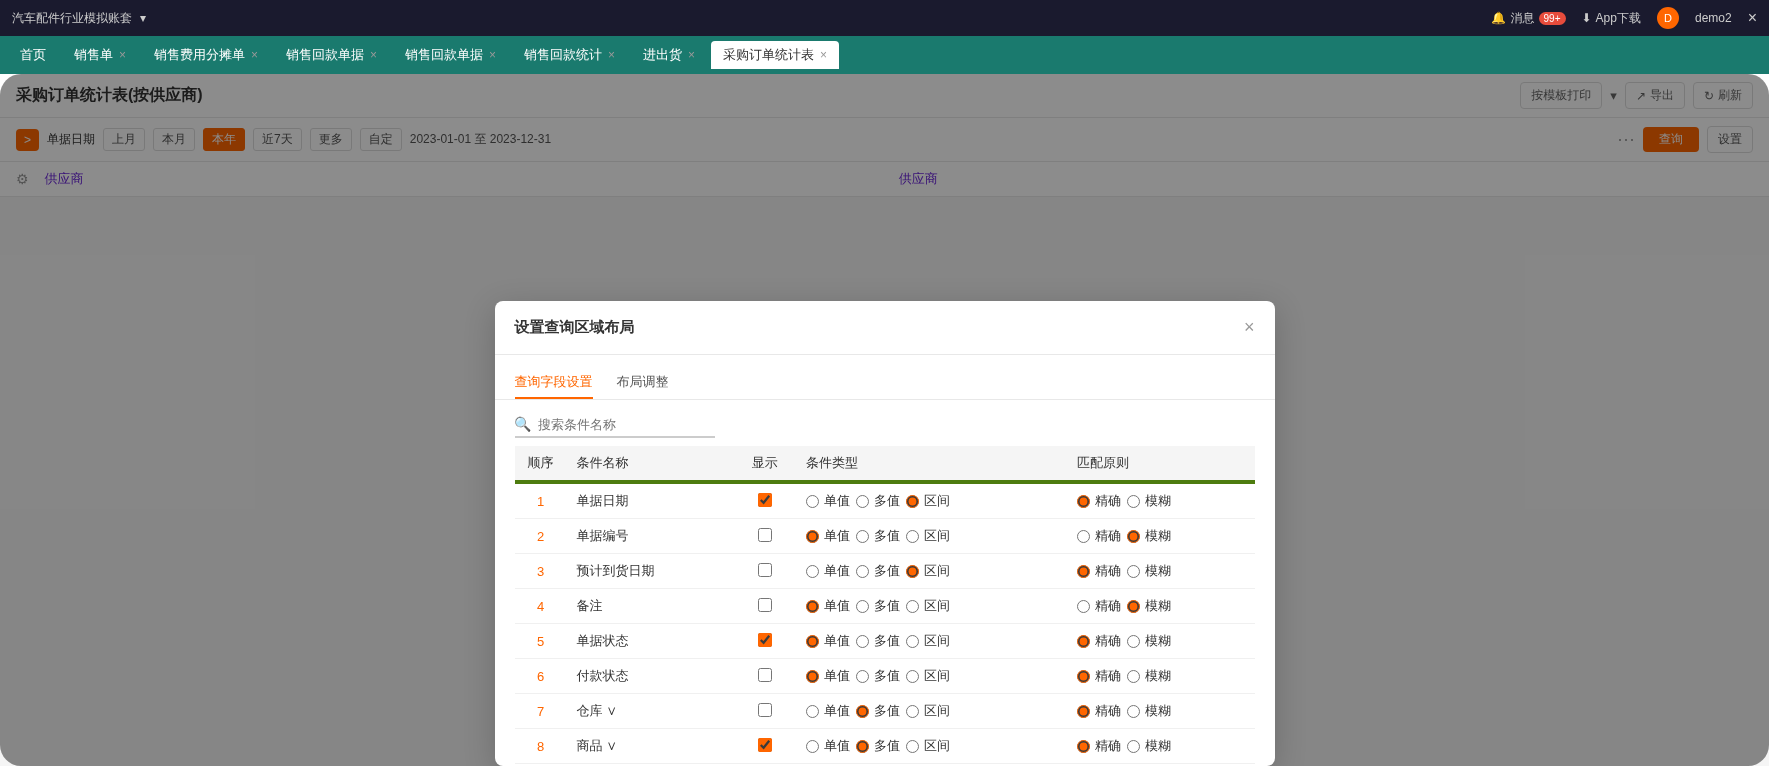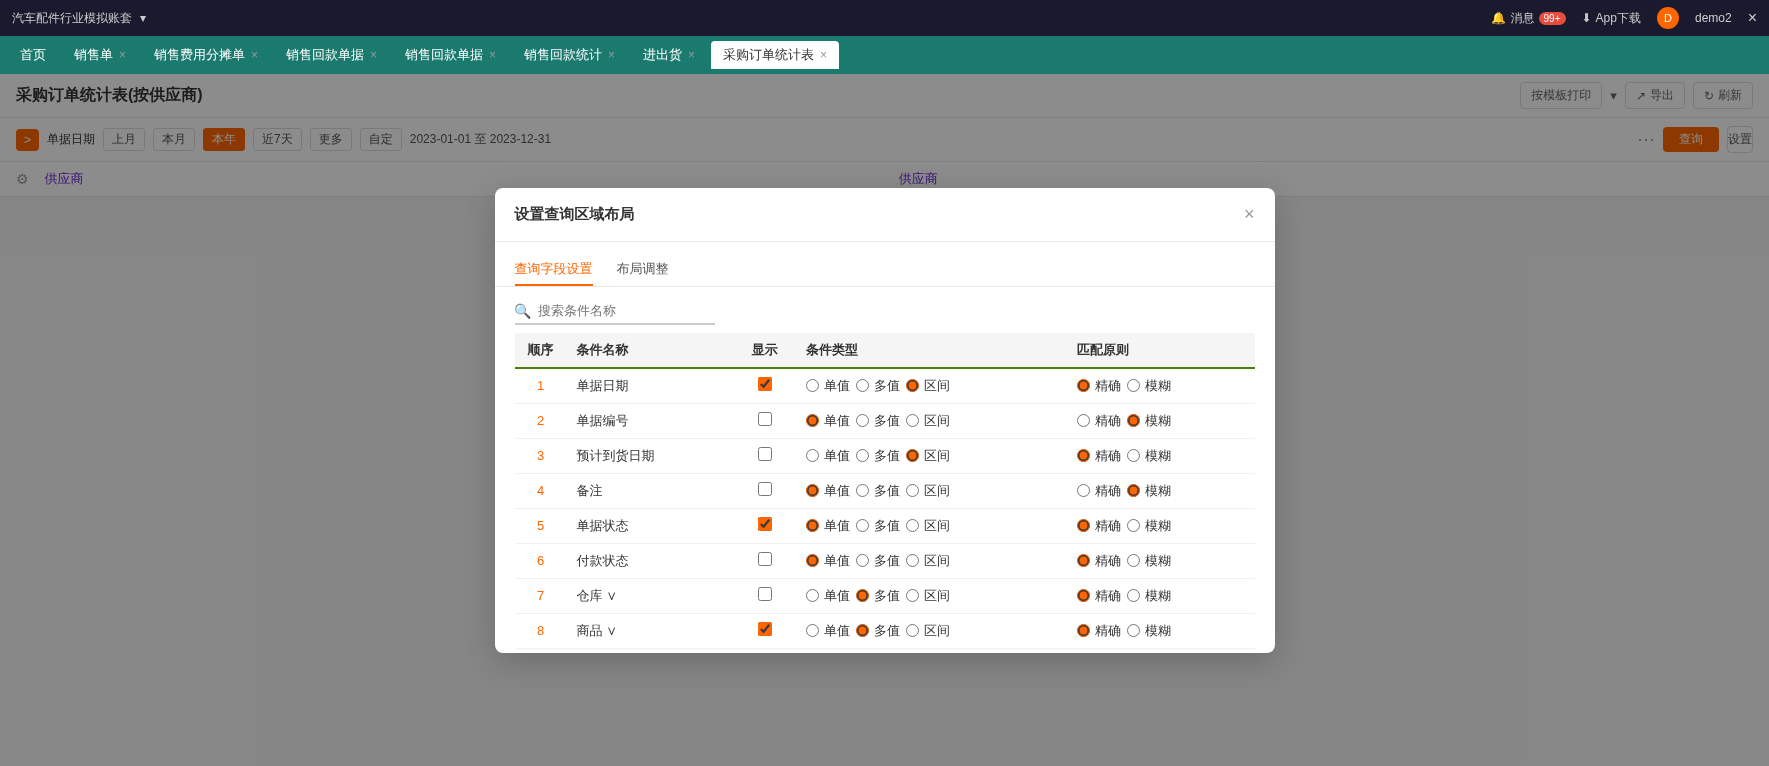--- a/index.html
+++ b/index.html
@@ -75,21 +75,21 @@
       align-items: center;
       gap: 8px;
       border-bottom: 1px solid #e8e8e8;
     }
     .filter-toggle { background: #f60; color: #fff; border: none; border-radius: 4px; padding: 4px 8px; cursor: pointer; font-size: 12px; }
     .filter-label { font-size: 12px; color: #333; }
     .filter-period-btn { padding: 2px 8px; border: 1px solid #ddd; border-radius: 3px; background: #fff; font-size: 12px; cursor: pointer; color: #555; }
     .filter-period-btn.active-btn { background: #f60; color: #fff; border-color: #f60; }
     .filter-date { font-size: 12px; color: #555; }
     .btn-query { background: #f60; color: #fff; border: none; border-radius: 4px; padding: 4px 16px; cursor: pointer; font-size: 12px; }
-    .btn-settings { background: #fff; color: #555; border: 1px solid #ddd; border-radius: 4px; padding: 4px 0; cursor: pointer; font-size: 12px; }
+    .btn-settings { background: #fff; color: #555; border: 1px solid #ddd; border-radius: 4px; padding: 4px 10px; cursor: pointer; font-size: 12px; }
 
     
     .table-area {
       background: #fff;
       margin: 0;
       padding: 0;
     }
     .table-header-row {
       display: flex;
       align-items: center;
@@ -98,23 +98,24 @@
     }
     .gear-icon { color: #999; font-size: 14px; margin-right: 16px; cursor: pointer; }
     .col-header { font-size: 13px; color: #6d28d9; font-weight: 500; flex: 1; }
 
     
     .modal-overlay {
       position: absolute;
       top: 0; left: 0; right: 0; bottom: 0;
       background: rgba(0,0,0,0.45);
       display: flex;
-      align-items: center;
+      align-items: flex-end;
       justify-content: center;
       z-index: 100;
+      border-radius: 21px;
     }
 
     
     .modal {
       background: #fff;
       border-radius: 8px;
       width: 780px;
       max-height: 680px;
       display: flex;
       flex-direction: column;
@@ -182,22 +183,22 @@
     }
     .modal-table {
       width: 100%;
       border-collapse: collapse;
     }
     .modal-table thead th {
       background: #f5f5f5;
       padding: 8px 10px;
       font-size: 13px;
       color: #333;
-      font-weight: 700;
-      border-bottom: 2px solid #4d7c0f;
+      font-weight: 400;
+      border-bottom: 4px solid #4d7c0f;
       text-align: left;
     }
     .modal-table thead th:first-child { width: 50px; text-align: center; }
     .modal-table thead th:nth-child(2) { width: 160px; }
     .modal-table thead th:nth-child(3) { width: 60px; text-align: center; }
     .modal-table thead th:nth-child(4) { width: 260px; }
     .modal-table thead th:nth-child(5) { width: 180px; }
 
     .modal-table tbody tr {
       border-bottom: 1px solid #f0f0f0;

